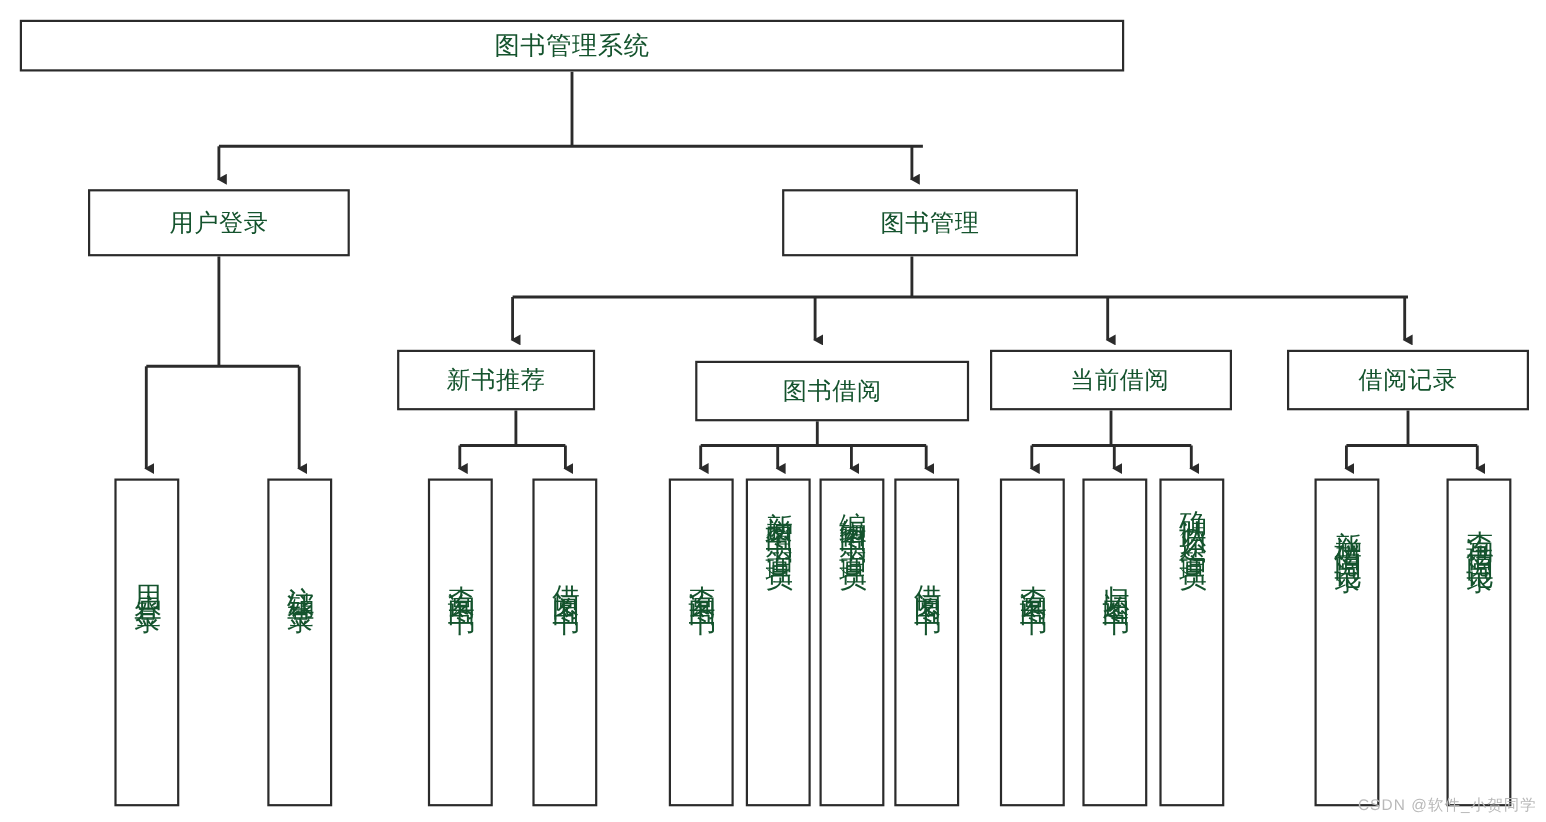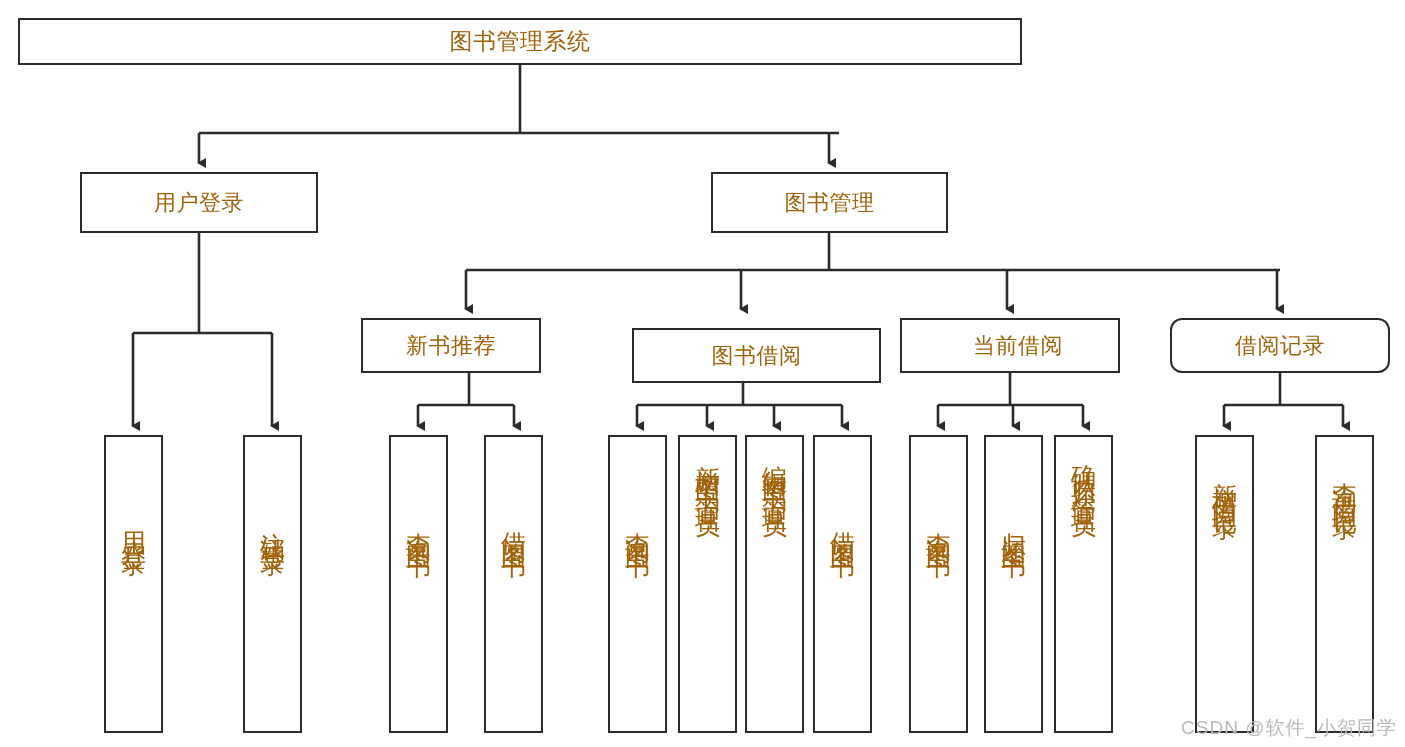--- a/index.html
+++ b/index.html
@@ -16,21 +16,21 @@
   }
   
   .node{
     position:absolute;
     box-sizing:border-box;
     background:#ffffff;
     border:2px solid #2b2b2b;
     display:flex;
     align-items:center;
     justify-content:center;
-    color:#a16207;
+    color:#14532d;
     z-index:3;
     text-align:center;
   }
   .node .label{
     display:block;
     line-height:1.18;
     letter-spacing:0.5px;
     white-space:nowrap;
   }
   
@@ -55,21 +55,21 @@
     max-height:285px;
   }
   .node.v.tall .label{
     max-height:660px;
   }
   
   #wires{position:absolute;left:0;top:0;width:1405px;height:747px;z-index:1;}
   .wm{
     position:absolute;
     right:8px;bottom:6px;
-    font-size:19px;
+    font-size:14px;
     color:#b9b9b9;
     letter-spacing:1px;
     z-index:5;
     white-space:nowrap;
     font-family:"Liberation Sans","DejaVu Sans",sans-serif;
   }
 </style>
 </head>
 <body>
 
@@ -125,34 +125,34 @@
     </g>
   </svg>
 
   <div class="node h root" style="left:18px;top:18px;width:1004px;height:47px;">
     <span class="label">图书管理系统</span>
   </div>
 
   <div class="node h" style="left:80px;top:172px;width:238px;height:61px;">
     <span class="label">用户登录</span>
   </div>
-  <div class="node h" style="left:711px;top:172px;width:237px;height:61px;">
+  <div class="node h" style="left:711px;top:172px;width:269px;height:61px;">
     <span class="label">图书管理</span>
   </div>
 
   <div class="node h" style="left:361px;top:318px;width:180px;height:55px;">
     <span class="label">新书推荐</span>
   </div>
   <div class="node h" style="left:632px;top:328px;width:249px;height:55px;">
     <span class="label">图书借阅</span>
   </div>
   <div class="node h" style="left:900px;top:318px;width:220px;height:55px;padding-left:16px;">
     <span class="label">当前借阅</span>
   </div>
-  <div class="node h" style="left:1170px;top:318px;width:220px;height:55px;border-radius:12px;">
+  <div class="node h" style="left:1170px;top:318px;width:220px;height:55px;">
     <span class="label">借阅记录</span>
   </div>
 
   <div class="node v" style="left:104px;top:435px;width:59px;height:298px;padding-top:75px;">
     <span class="label">用户登录</span>
   </div>
   <div class="node v" style="left:243px;top:435px;width:59px;height:298px;padding-top:75px;">
     <span class="label">注销登录</span>
   </div>
 

